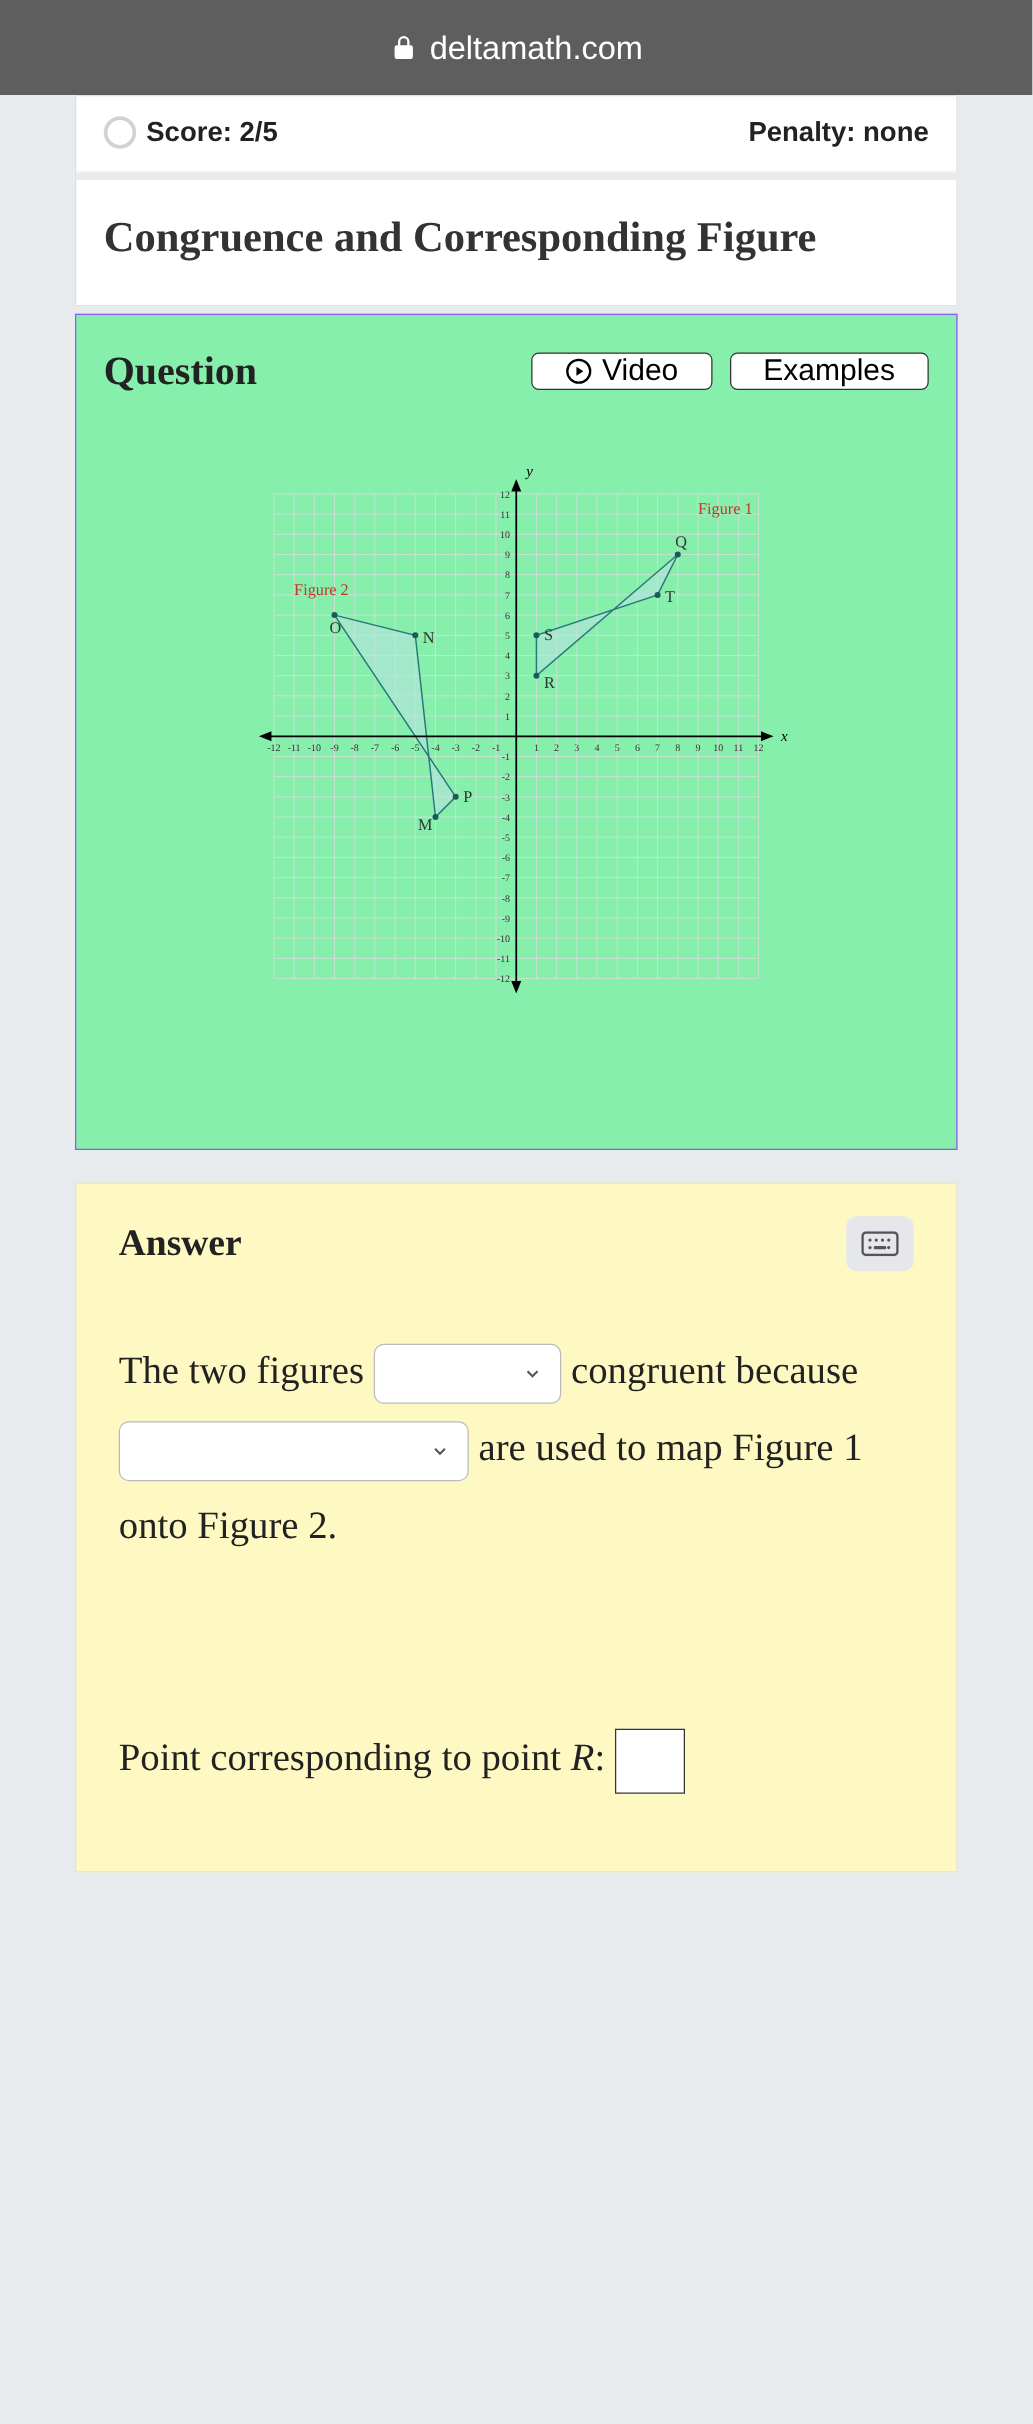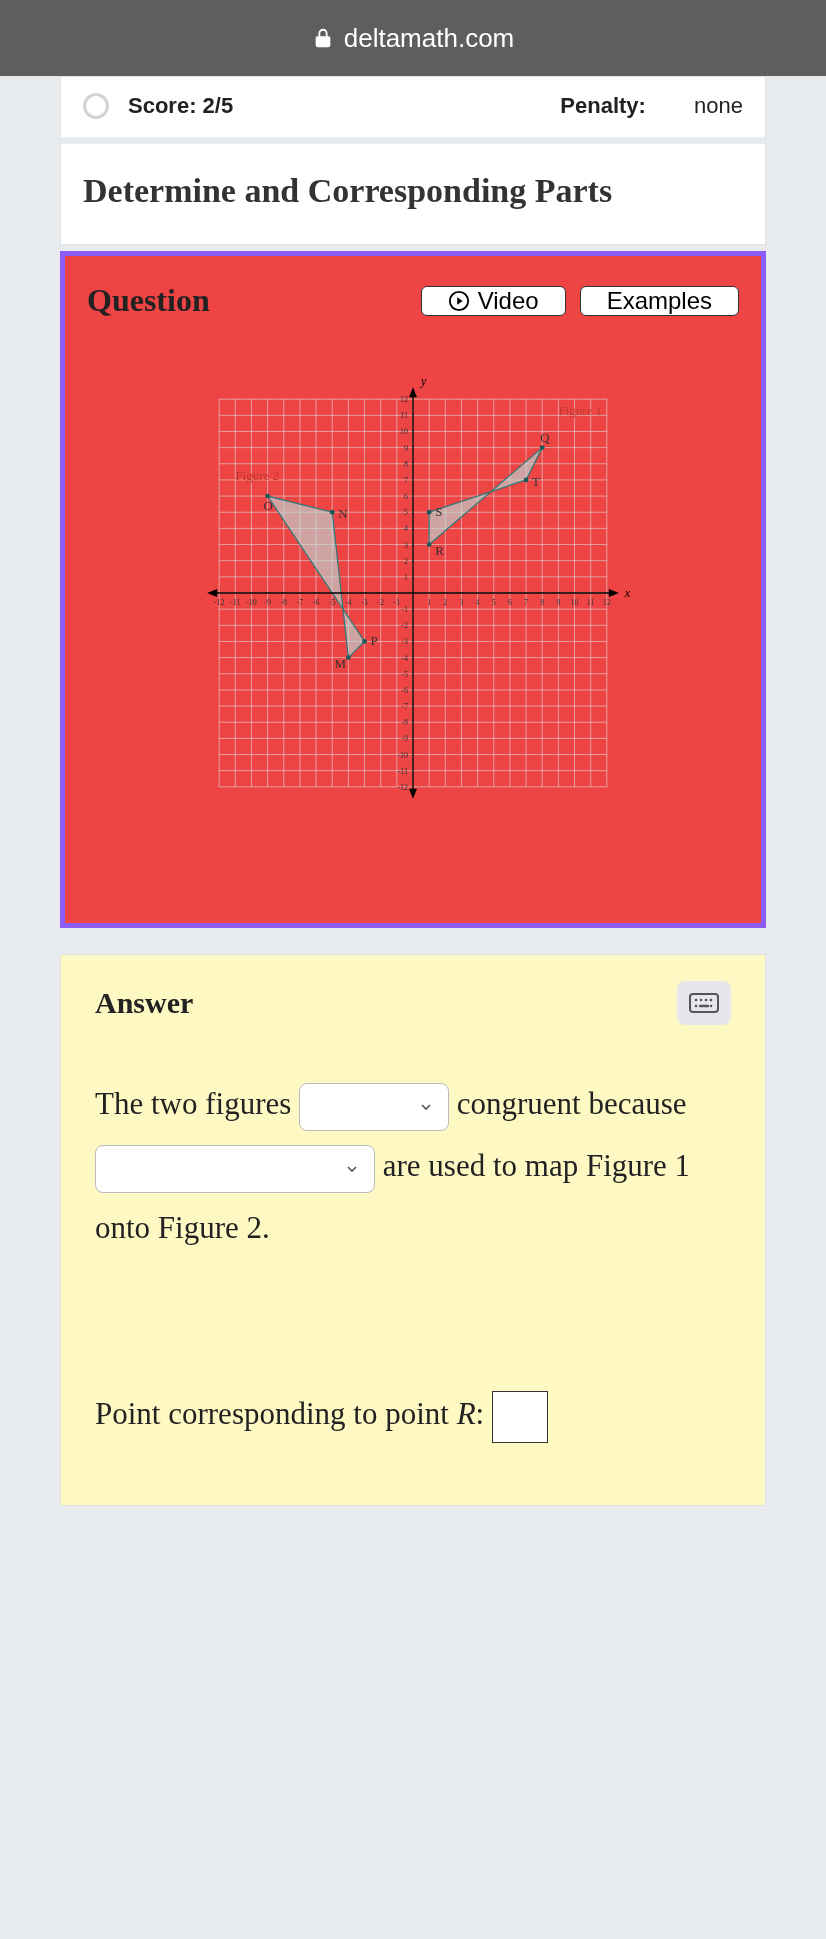--- a/index.html
+++ b/index.html
@@ -27,35 +27,35 @@
   }
   .score-row {
     display: flex;
     justify-content: space-between;
     padding: 16px 22px 18px 22px;
     font-family: -apple-system, Helvetica, Arial, sans-serif;
     font-size: 22px;
     border-bottom: 1px solid #eee;
     align-items:center;
   }
-  .score-left { display:flex; align-items:center; gap:19px; font-weight:700;}
+  .score-left { display:flex; align-items:center; gap:8px; font-weight:700;}
   .score-right { font-weight:700; }
-  .score-right .val { font-weight:400;margin-left:42px; }
+  .score-right .val { font-weight:700; }
   .title-row {
     padding: 28px 22px 34px 22px;
     font-family: Georgia, serif;
     font-size: 34px;
     font-weight: 700;
     color: #333;
     border-top: 6px solid #e8ebed;
   }
   .question-card {
-    background:#ef4444;
+    background:#86efac;
     margin: 6px 60px 0 60px;
-    border:5px solid #8b5cf6;
+    border:1px solid #8b5cf6;
     padding: 26px 22px 90px 22px;
   }
   .q-header {
     display:flex;
     align-items:center;
     gap: 14px;
     margin-bottom: 34px;
   }
   .q-header h2 {
     font-family: Georgia, serif;
@@ -130,21 +130,21 @@
 <div class="card">
   <div class="score-row">
     <div class="score-left">
       <span class="circ-icon"></span>
       <span><span>Score:</span> <span>2/5</span></span>
     </div>
     <div class="score-right">
       <span>Penalty:</span> <span class="val">none</span>
     </div>
   </div>
-  <div class="title-row">Determine and Corresponding Parts</div>
+  <div class="title-row">Congruence and Corresponding Figure</div>
 </div>
 
 <div class="question-card">
   <div class="q-header">
     <h2>Question</h2>
     <button class="btn">
       <svg width="22" height="22" viewBox="0 0 24 24" fill="none" stroke="#000" stroke-width="2">
           <circle cx="12" cy="12" r="10"></circle>
           <path d="M10 8l6 4-6 4V8z" fill="#000" stroke="none"></path>
         </svg>

